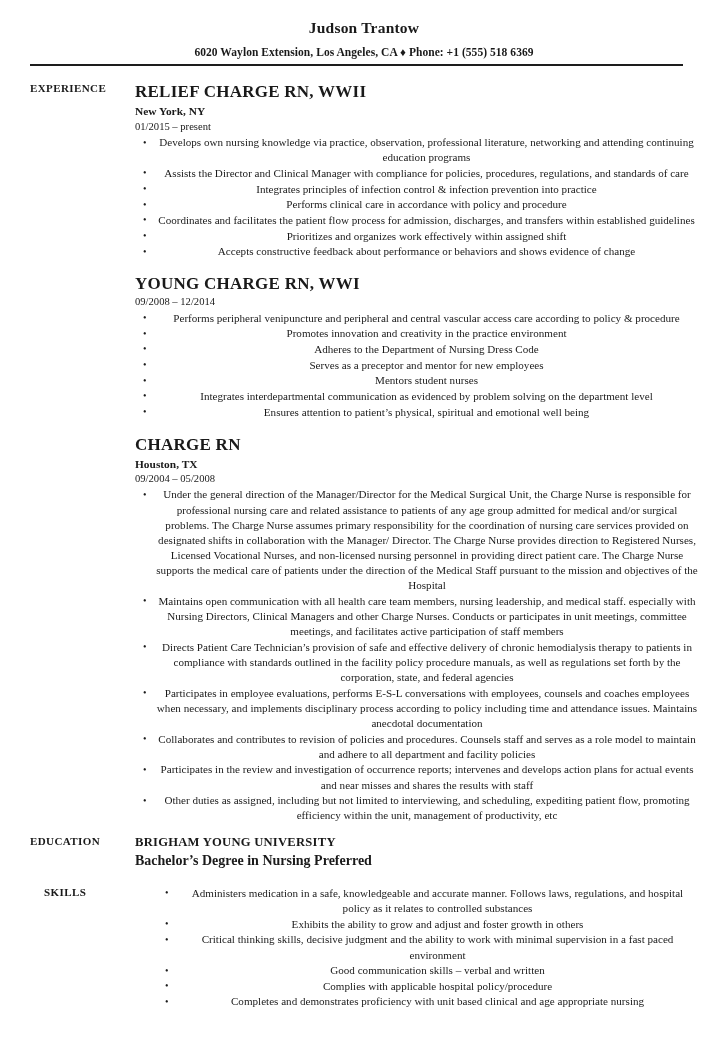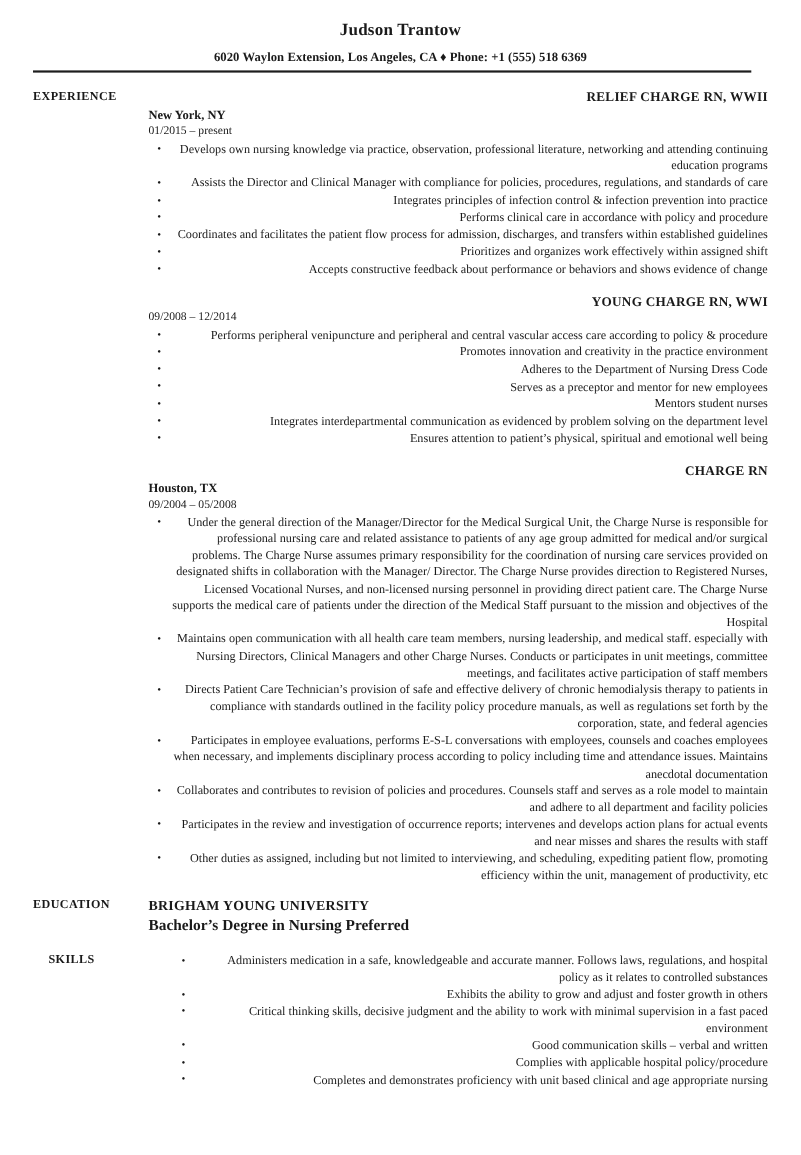--- a/index.html
+++ b/index.html
@@ -68,25 +68,24 @@
   }
 
   #experience-section { margin-top: 15px; }
   #education-section  { margin-top: 10px; }
   #skills-section     { margin-top: 14px; padding-left: 44px; }
 
   
   .job { margin-bottom: 14px; }
   .job:last-child { margin-bottom: 0; }
   .job-title {
-    font-size: 12px;
+    font-size: 17px;
     font-weight: bold;
     letter-spacing: 0.25px;
     line-height: 1.3;
-    text-align: right;
   }
   .job-loc {
     font-size: 11.4px;
     font-weight: bold;
     line-height: 1.35;
     margin-top: 1px;
   }
   .job-dates {
     font-size: 10.6px;
     line-height: 1.35;
@@ -98,21 +97,21 @@
     list-style: none;
     margin: 1px 0 0 0;
     padding: 0;
   }
   ul.bullets > li {
     position: relative;
     padding-left: 20px;
     font-size: 11.1px;
     line-height: 1.365;
     margin: 0 0 0.5px 0;
-    text-align: right;
+    text-align: center;
   }
   ul.bullets > li::before {
     content: "\2022";
     position: absolute;
     left: 8px;
     top: -0.5px;
     font-size: 10px;
     line-height: 1.5;
   }
 

